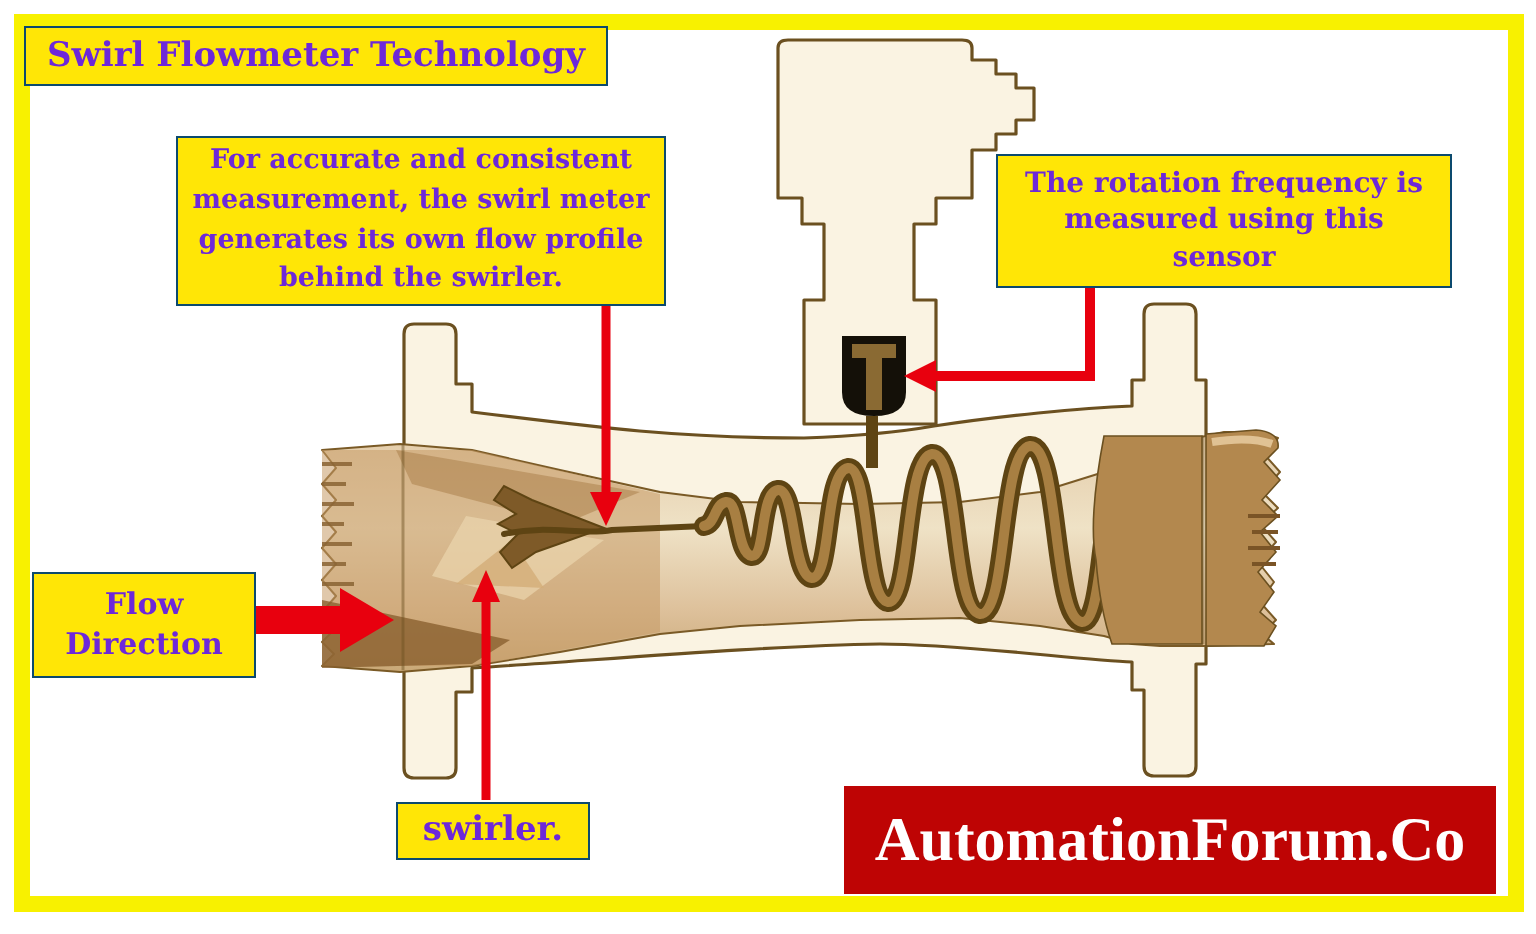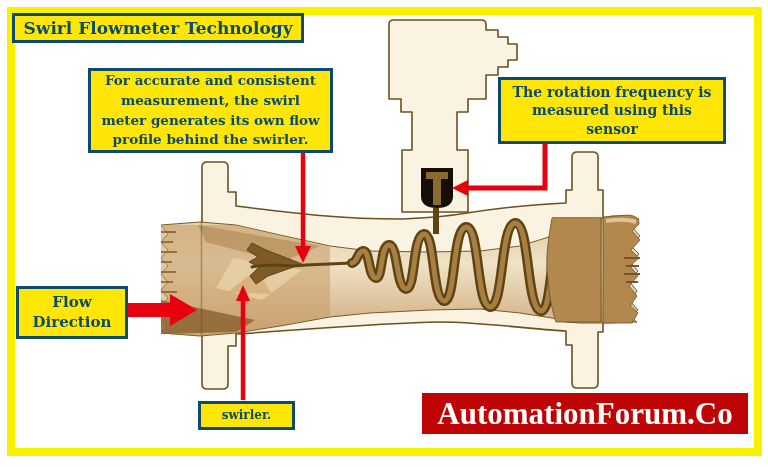--- a/index.html
+++ b/index.html
@@ -7,33 +7,33 @@
     position:relative;width:768px;height:467px;background:#ffffff;overflow:hidden;
     font-family:"DejaVu Serif", serif;
   }
   .frame{
     position:absolute;left:7px;top:7px;width:755px;height:449px;
     border:8px solid #f8f100;box-sizing:border-box;z-index:0;
   }
   #diagram{position:absolute;left:0;top:0;z-index:1;}
   .labelbox{
     position:absolute;box-sizing:border-box;z-index:2;
-    background:#ffe606;border:3px solid #0c4a6e;color:#0c4a6e;
+    background:#ffe606;border:1px solid #0c4a6e;color:#6d28d9;
     font-weight:bold;text-align:center;
     display:flex;align-items:center;justify-content:center;
     line-height:1.3;
   }
   .title{left:12px;top:13px;width:292px;height:30px;font-size:17px;}
   .note{left:88px;top:68px;width:245px;height:85px;font-size:13.5px;padding:2px 6px;line-height:1.45;}
   .piezo{left:392px;top:37px;width:86px;height:47px;font-size:14px;}
   .rotation{left:498px;top:77px;width:228px;height:67px;font-size:14px;padding:2px 8px;}
   .flowdir{left:16px;top:286px;width:112px;height:53px;font-size:15px;}
-  .swirler{left:198px;top:401px;width:97px;height:29px;font-size:12px;}
+  .swirler{left:198px;top:401px;width:97px;height:29px;font-size:17px;}
   .banner{
-    position:absolute;left:422px;top:393px;width:326px;height:41px;z-index:2;
+    position:absolute;left:422px;top:393px;width:326px;height:54px;z-index:2;
     background:#be0404;color:#ffffff;display:flex;align-items:center;justify-content:center;
     font-family:"Liberation Serif", serif;font-weight:bold;font-size:31px;letter-spacing:0px;
   }
 </style>
 </head>
 <body>
 
 <div id="stage">
 
   <div class="frame"></div>

